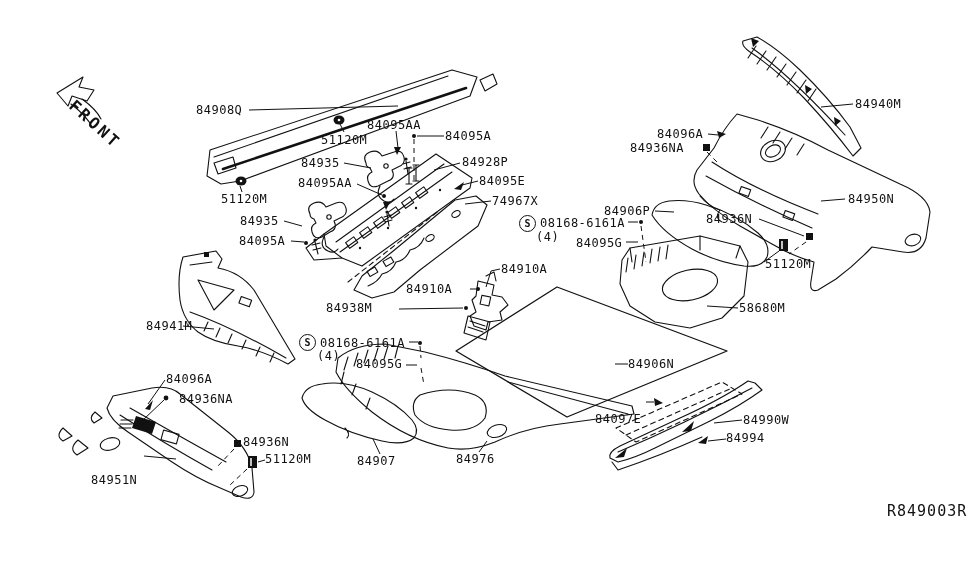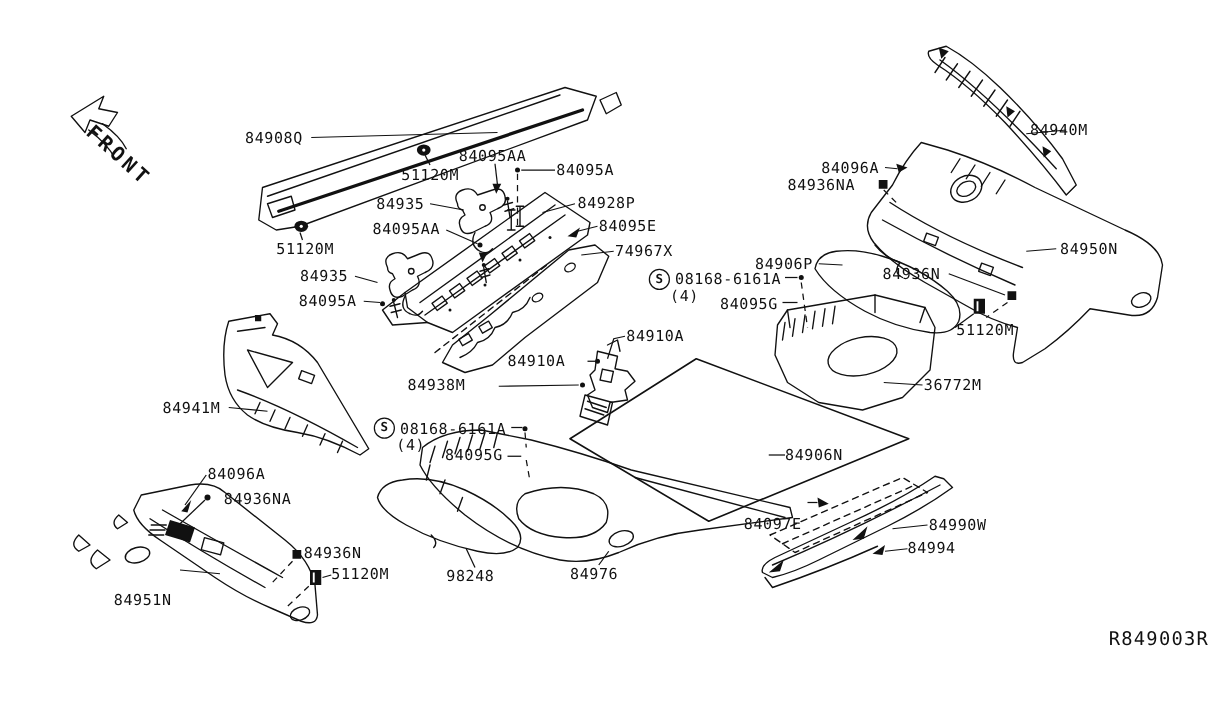--- a/index.html
+++ b/index.html
@@ -257,48 +257,48 @@
   <div class="lbl" style="left:367px;top:118px">84095AA</div>
   <div class="lbl" style="left:445px;top:129px">84095A</div>
   <div class="lbl" style="left:301px;top:156px">84935</div>
   <div class="lbl" style="left:462px;top:155px">84928P</div>
   <div class="lbl" style="left:298px;top:176px">84095AA</div>
   <div class="lbl" style="left:479px;top:174px">84095E</div>
   <div class="lbl" style="left:221px;top:192px">51120M</div>
   <div class="lbl" style="left:492px;top:194px">74967X</div>
   <div class="lbl" style="left:240px;top:214px">84935</div>
   <div class="lbl" style="left:239px;top:234px">84095A</div>
-  <div class="lbl" style="left:824px;top:97px">84940M</div>
+  <div class="lbl" style="left:855px;top:97px">84940M</div>
   <div class="lbl" style="left:657px;top:127px">84096A</div>
   <div class="lbl" style="left:630px;top:141px">84936NA</div>
   <div class="lbl" style="left:848px;top:192px">84950N</div>
   <div class="lbl" style="left:604px;top:204px">84906P</div>
   <div class="lbl" style="left:706px;top:212px">84936N</div>
 
   <div class="scircle" style="left:519px;top:215px">S</div>
   <div class="lbl" style="left:540px;top:216px">08168-6161A</div>
   <div class="lbl" style="left:536px;top:230px">(4)</div>
   <div class="lbl" style="left:576px;top:236px">84095G</div>
   <div class="lbl" style="left:765px;top:257px">51120M</div>
-  <div class="lbl" style="left:739px;top:301px">36772M</div>
+  <div class="lbl" style="left:739px;top:301px">58680M</div>
   <div class="lbl" style="left:501px;top:262px">84910A</div>
   <div class="lbl" style="left:406px;top:282px">84910A</div>
   <div class="lbl" style="left:326px;top:301px">84938M</div>
 
   <div class="scircle" style="left:299px;top:334px">S</div>
   <div class="lbl" style="left:320px;top:336px">08168-6161A</div>
   <div class="lbl" style="left:317px;top:349px">(4)</div>
   <div class="lbl" style="left:356px;top:357px">84095G</div>
   <div class="lbl" style="left:628px;top:357px">84906N</div>
   <div class="lbl" style="left:595px;top:412px">84097E</div>
   <div class="lbl" style="left:743px;top:413px">84990W</div>
   <div class="lbl" style="left:726px;top:431px">84994</div>
-  <div class="lbl" style="left:130px;top:319px">84941M</div>
+  <div class="lbl" style="left:146px;top:319px">84941M</div>
   <div class="lbl" style="left:166px;top:372px">84096A</div>
   <div class="lbl" style="left:179px;top:392px">84936NA</div>
   <div class="lbl" style="left:243px;top:435px">84936N</div>
   <div class="lbl" style="left:265px;top:452px">51120M</div>
   <div class="lbl" style="left:91px;top:473px">84951N</div>
-  <div class="lbl" style="left:357px;top:454px">98248</div>
+  <div class="lbl" style="left:357px;top:454px">84907</div>
   <div class="lbl" style="left:456px;top:452px">84976</div>
 
   <div class="lbl big" style="left:887px;top:504px">R849003R</div>
 </div>
 
 </body></html>

